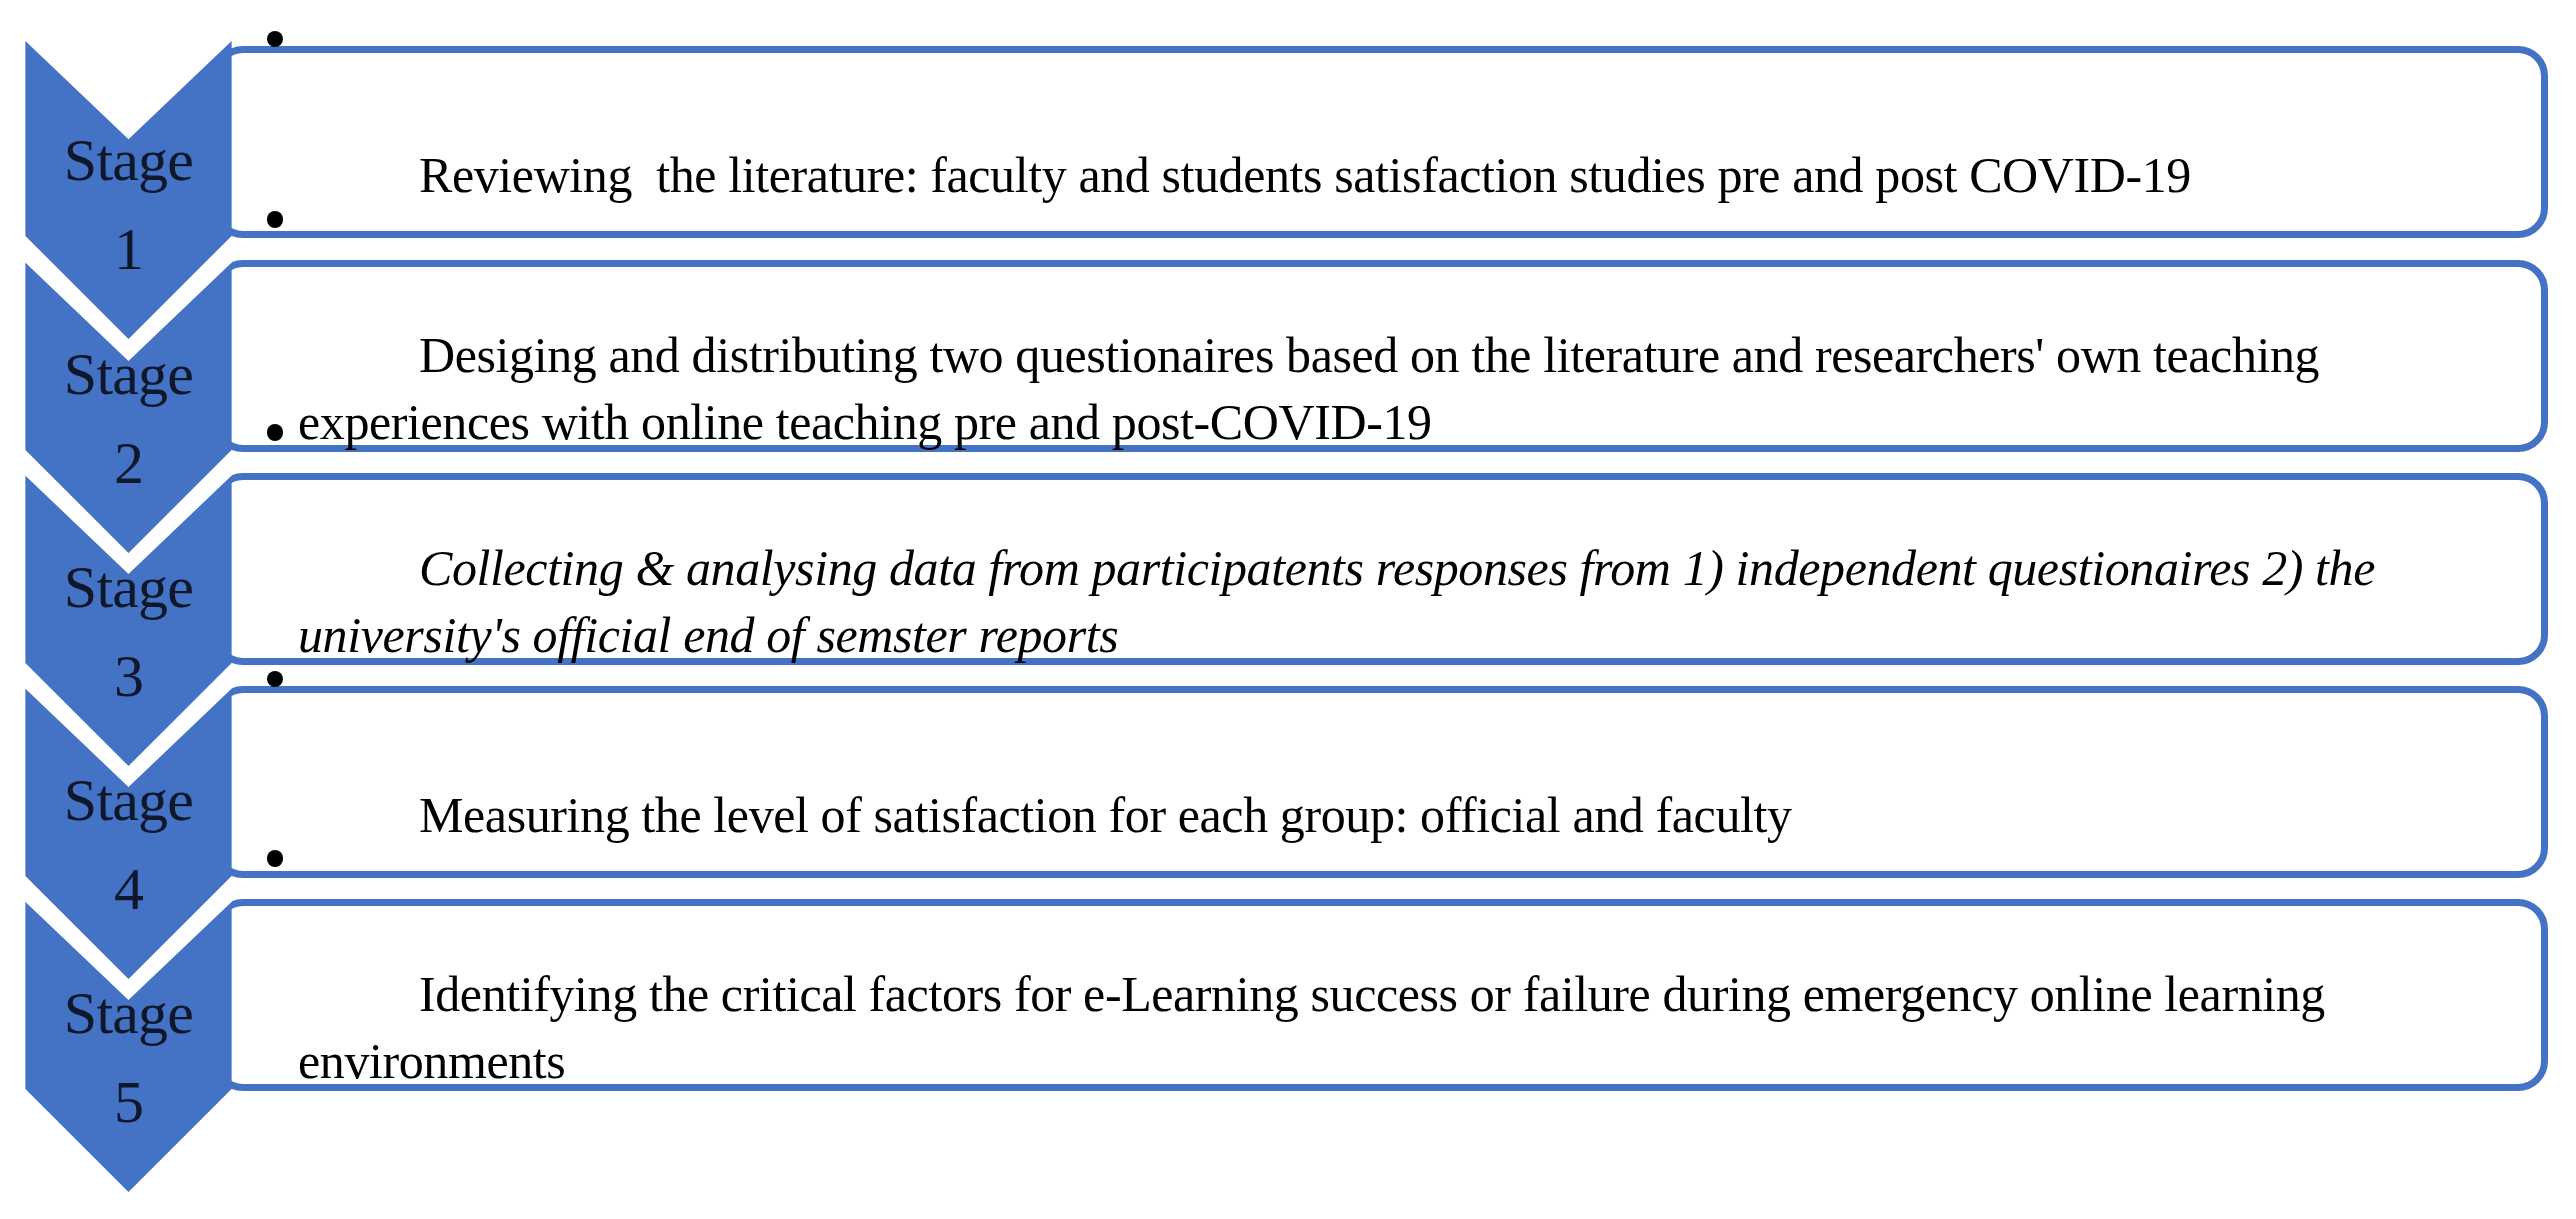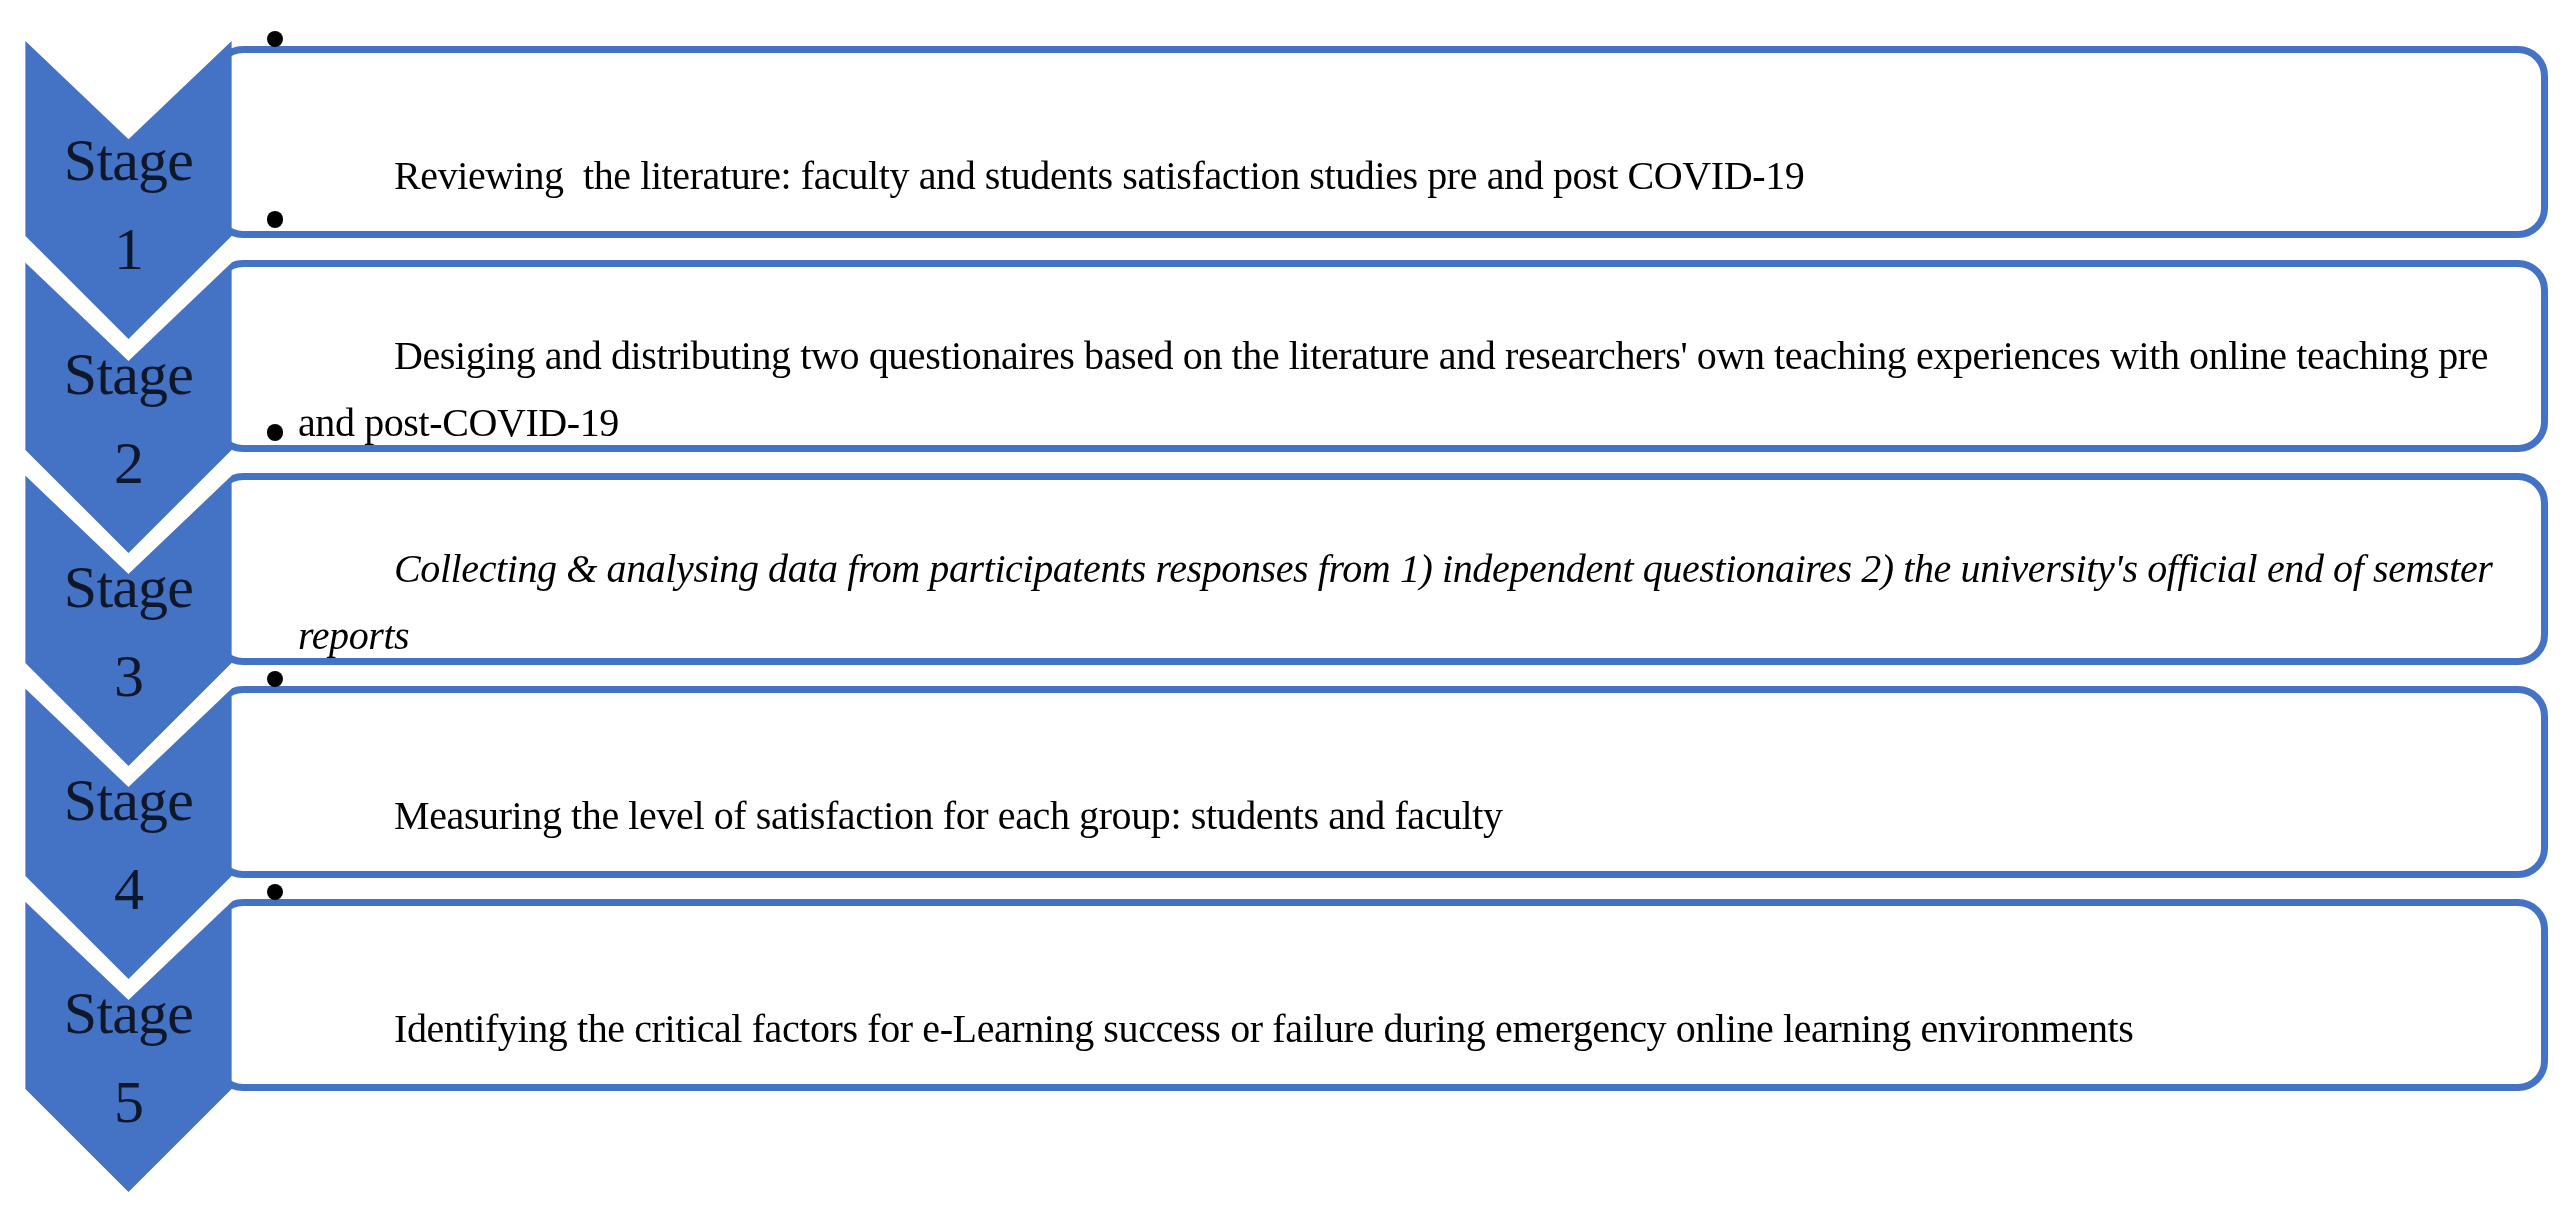--- a/index.html
+++ b/index.html
@@ -43,21 +43,21 @@
     left: 47px;
     right: 16.3px;
     top: 0;
     bottom: 0;
     display: flex;
     align-items: center;
   }
   .bullet-item {
     position: relative;
     padding-left: 31px;
-    font-size: 40px;
+    font-size: 50px;
     line-height: 67px;
     color: #000000;
     white-space: pre-wrap;
     letter-spacing: -0.4px;
   }
   .bullet-dot {
     position: absolute;
     left: 0;
     top: 23px;
     width: 16.3px;
@@ -155,21 +155,21 @@
         <span>3</span>
       </div>
     </div>
   </div>
 
   <div class="stage" style="top:681px;">
     <div class="box">
       <div class="box-text">
         <div class="bullet-item" style="width:2244px;">
           <span class="bullet-dot"></span>
-          <span>Measuring the level of satisfaction for each group: students and faculty</span>
+          <span>Measuring the level of satisfaction for each group: official and faculty</span>
         </div>
       </div>
     </div>
     <div class="chevron">
       <svg width="207" height="298" viewBox="0 0 254 367">
         <polygon points="0,0 127,121 254,0 254,240 127,367 0,240" fill="#4472C4"></polygon>
       </svg>
       <div class="chevron-label">
         <span>Stage</span>
         <span>4</span>

